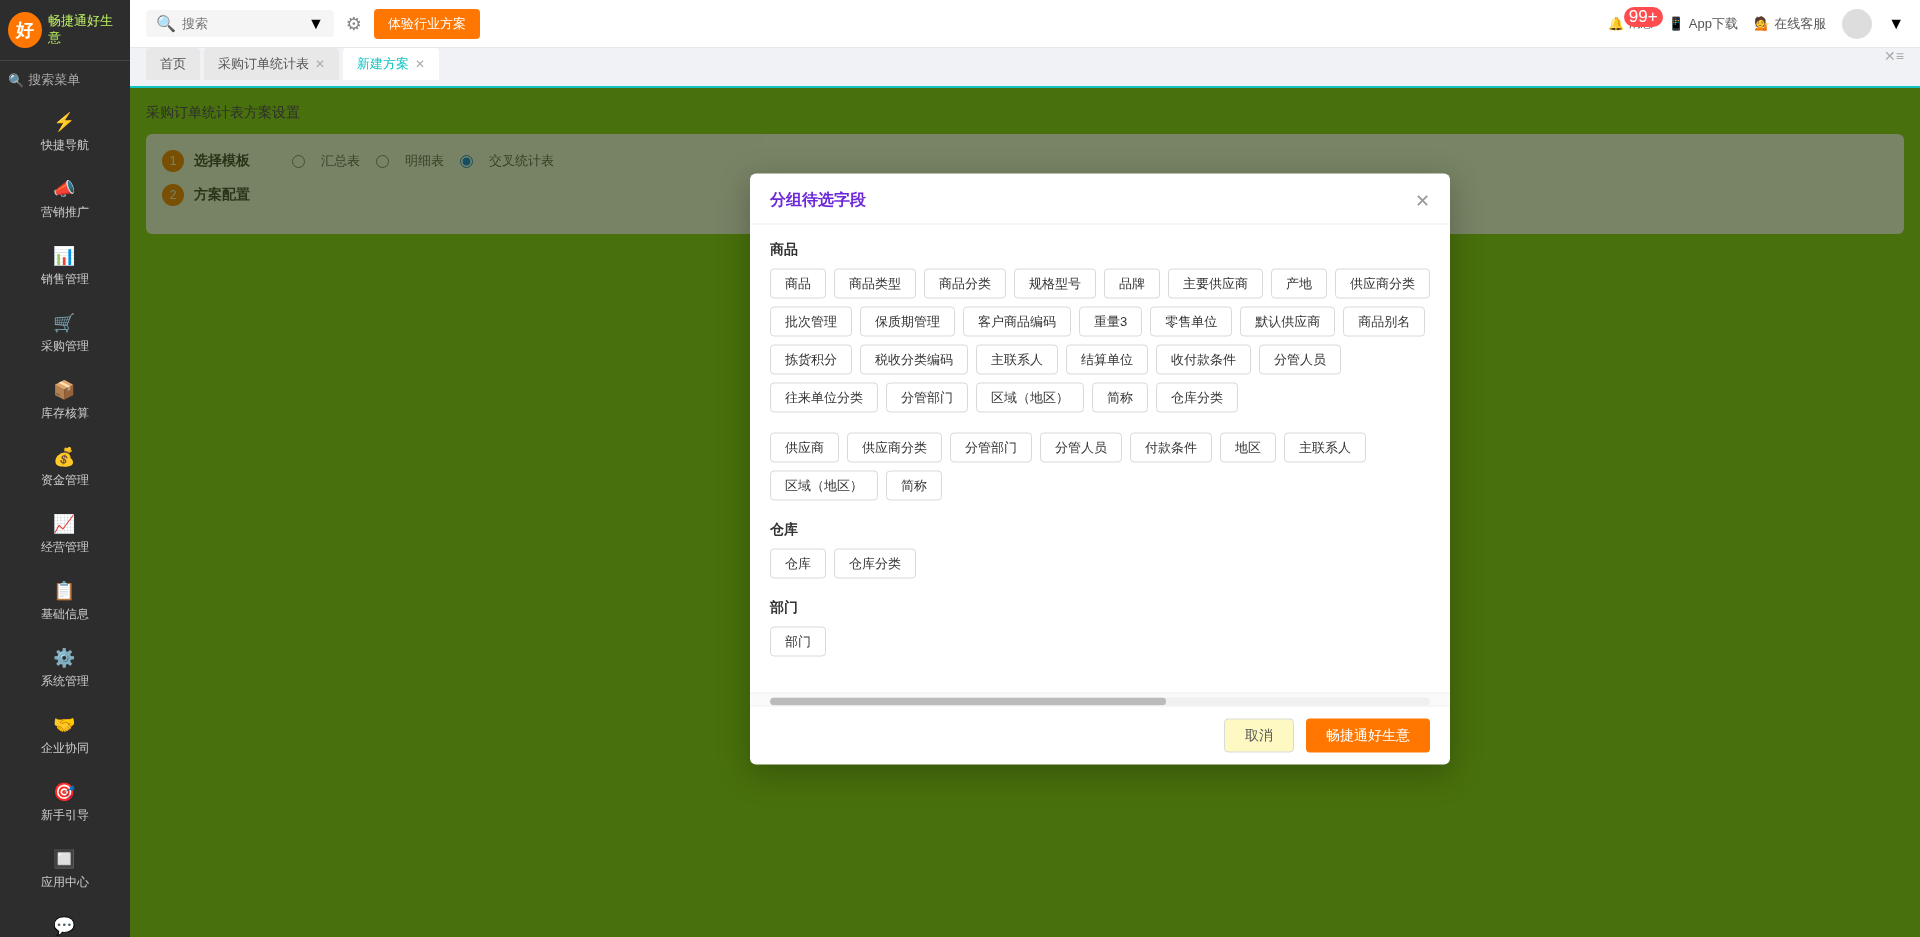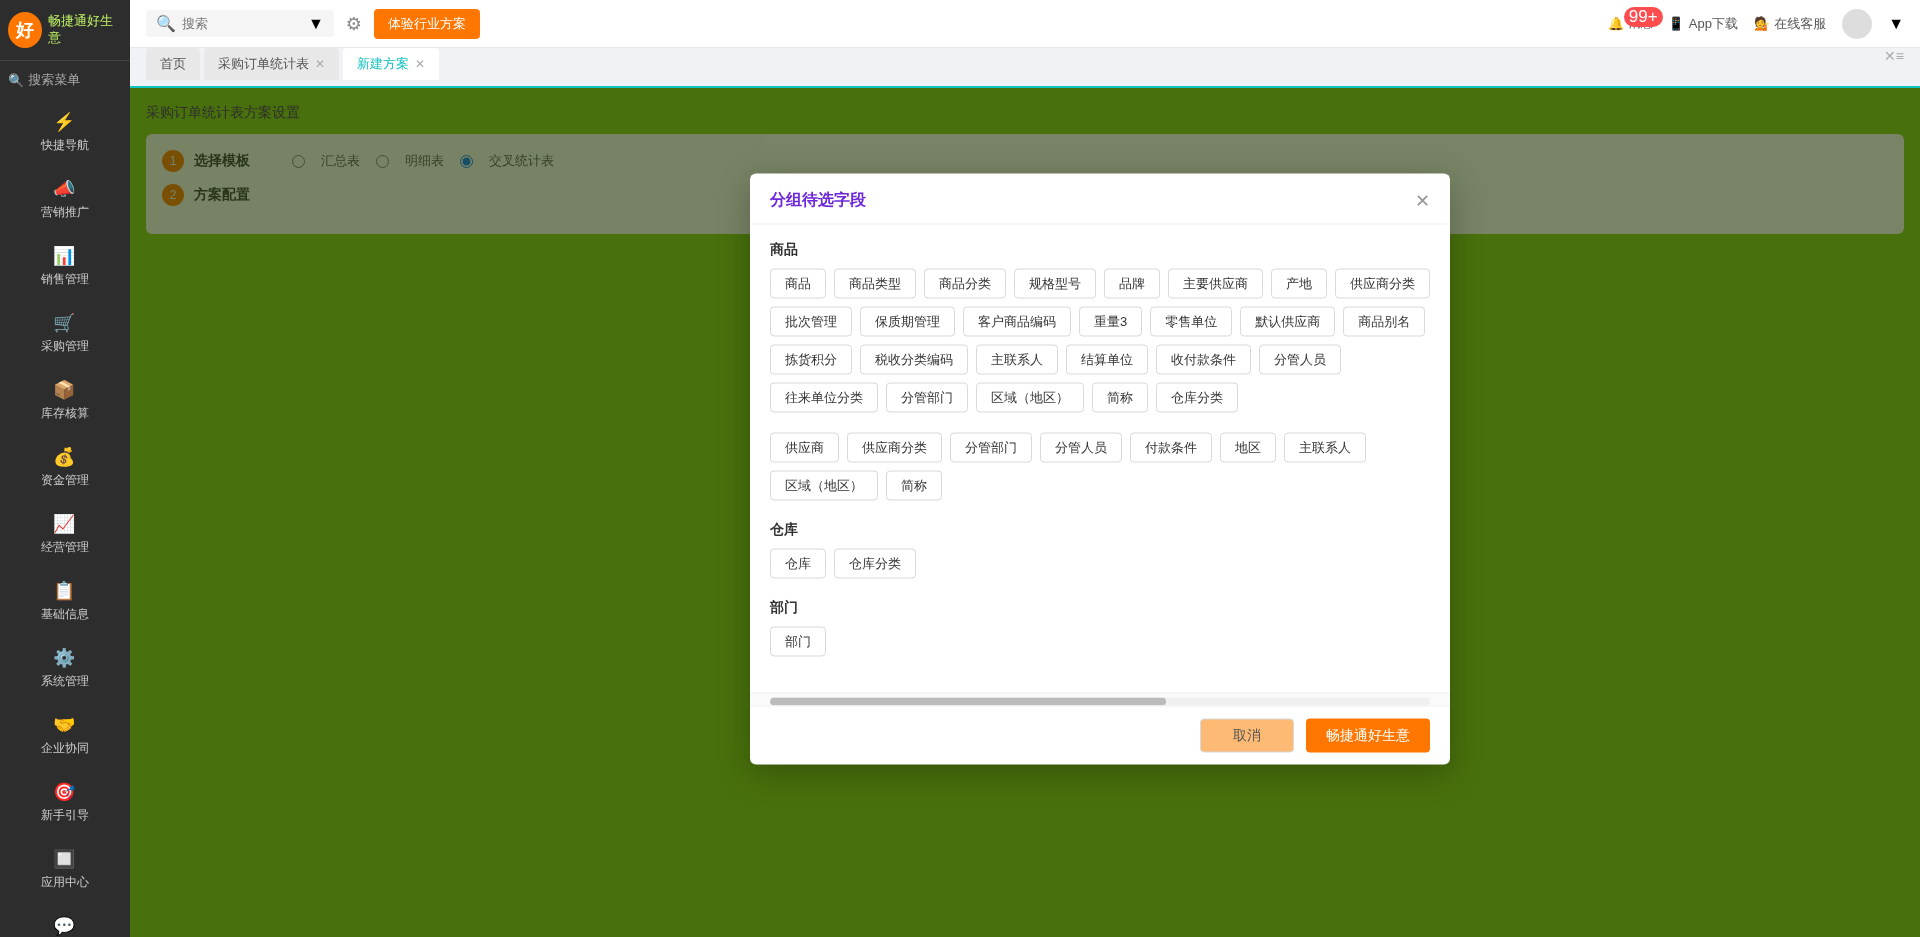--- a/index.html
+++ b/index.html
@@ -133,22 +133,22 @@
       font-size: 13px; color: #333; background: #fff; cursor: pointer;
       white-space: nowrap;
     }
 
     
     .dialog-footer {
       display: flex; justify-content: flex-end; gap: 12px;
       padding: 12px 20px; border-top: 1px solid #f0f0f0;
     }
     .btn-cancel {
-      background: #fdba74; border: 1px solid #d9d9d9; border-radius: 4px;
-      padding: 7px 32px; font-size: 14px; color: #555; cursor: pointer;
+      background: #fef9c3; border: 1px solid #d9d9d9; border-radius: 4px;
+      padding: 7px 20px; font-size: 14px; color: #555; cursor: pointer;
     }
     .btn-confirm {
       background: #ff7700; border: none; border-radius: 4px;
       padding: 7px 20px; font-size: 14px; color: white; cursor: pointer;
     }
   </style>
 </head>
 <body>
 
 <div class="sidebar">

